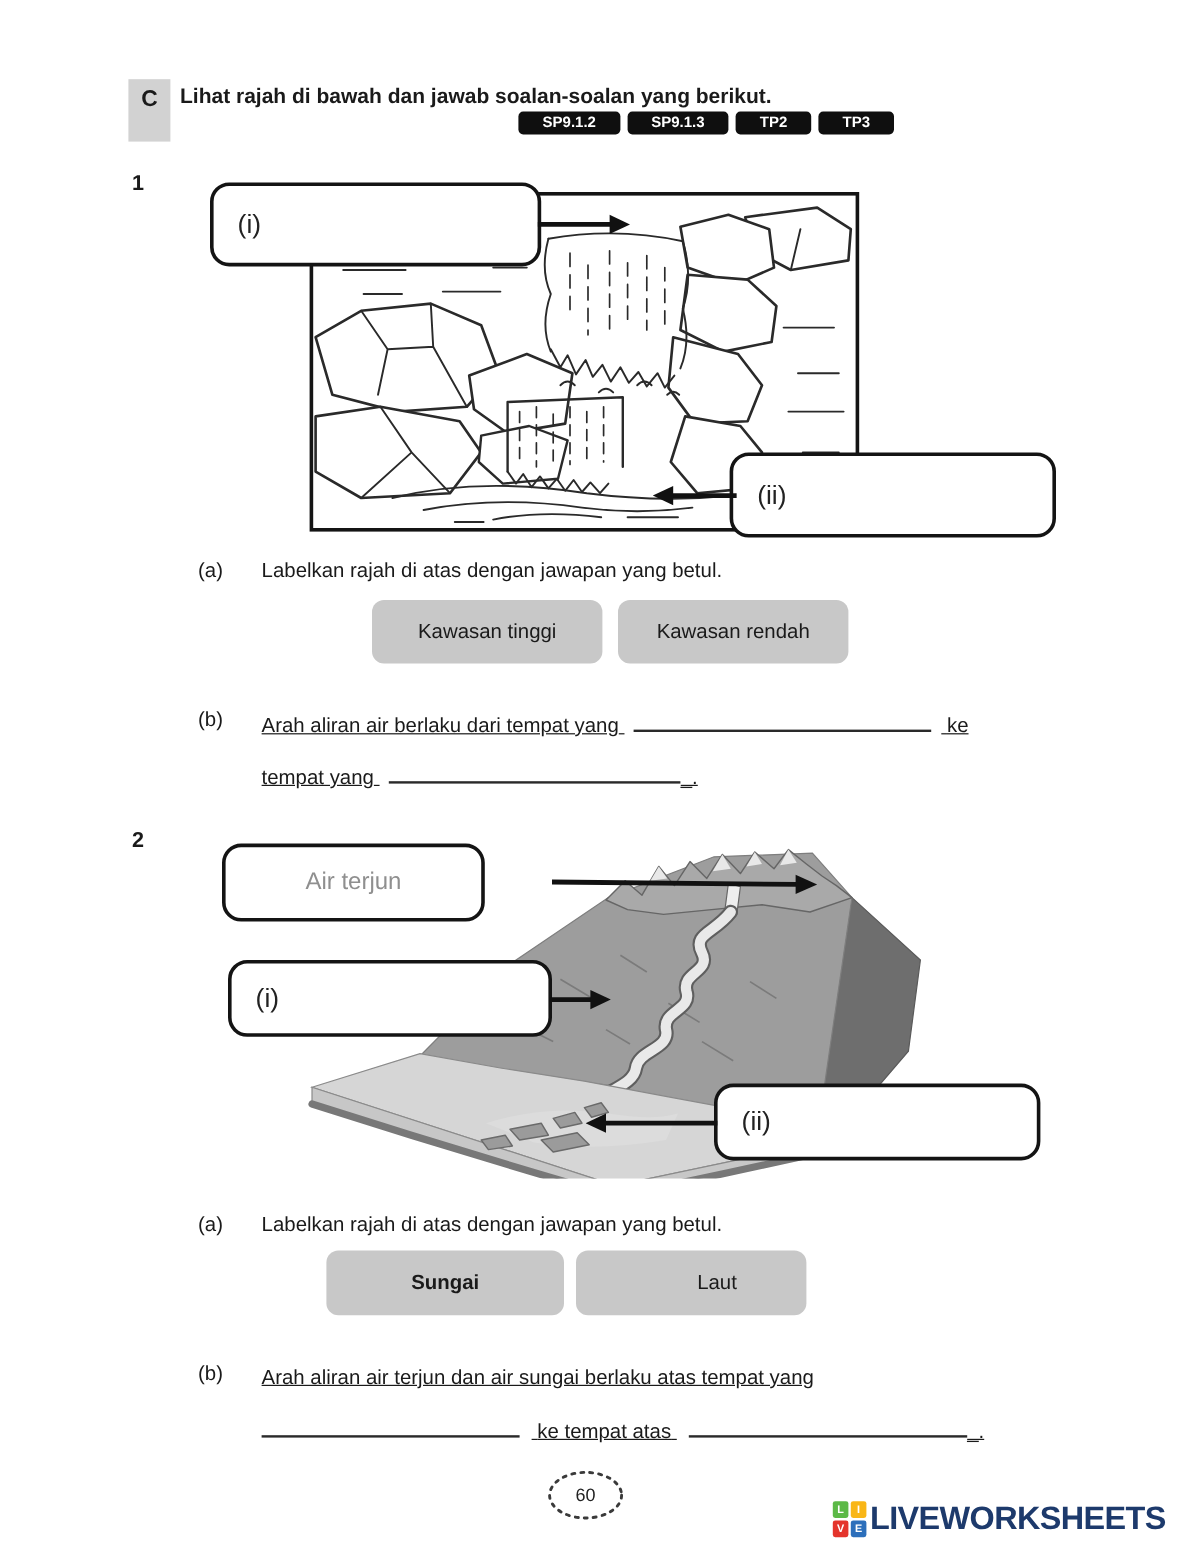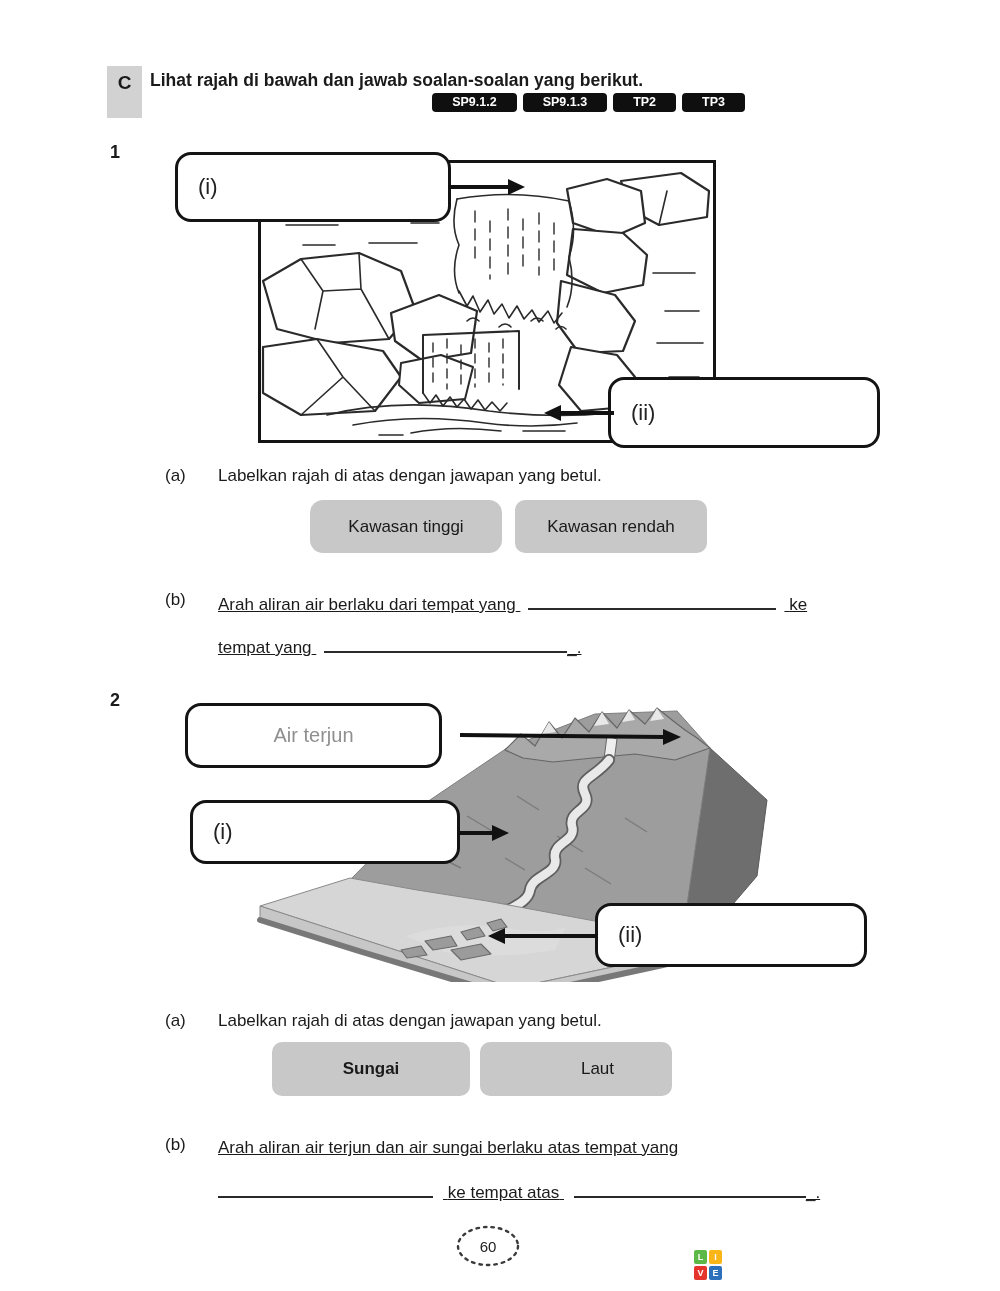--- a/index.html
+++ b/index.html
@@ -153,21 +153,21 @@
   <span class="roman">(ii)</span>
 </div>
 <svg class="abs arrow-svg" style="left:544px; top:402px;" width="70" height="22" viewBox="0 0 70 22">
   <line x1="70" y1="11" x2="15" y2="11" stroke="#111" stroke-width="4"></line>
   <polygon points="17,3 0,11 17,19" fill="#111"></polygon>
 </svg>
 
 <div class="abs marker" style="left:165px; top:466px;">(a)</div>
 <div class="abs body-text" style="left:218px; top:466px;">Labelkan rajah di atas dengan jawapan yang betul.</div>
 
-<div class="abs option-btn" style="left:310px; top:500px; width:192px; height:53px;border-radius:13px;">Kawasan tinggi</div>
+<div class="abs option-btn" style="left:310px; top:500px; width:192px; height:53px;">Kawasan tinggi</div>
 <div class="abs option-btn" style="left:515px; top:500px; width:192px; height:53px;">Kawasan rendah</div>
 
 <div class="abs marker" style="left:165px; top:590px;">(b)</div>
 <div class="abs fill-line" style="left:218px; top:590px;">
   <span>Arah aliran air berlaku dari tempat yang</span>
   <span class="blank" style="width:248px; margin:0 8px;"></span>
   <span>ke</span>
 </div>
 <div class="abs fill-line" style="left:218px; top:633px;">
   <span>tempat yang</span>
@@ -209,21 +209,21 @@
 
   <g fill="#9b9b9b" stroke="#6a6a6a" stroke-width="1.2" stroke-linejoin="round">
     <polygon points="170,243 196,238 202,248 178,252"></polygon>
     <polygon points="206,234 224,229 230,238 212,242"></polygon>
     <polygon points="232,225 246,221 252,229 238,233"></polygon>
     <polygon points="146,252 166,248 172,257 152,260"></polygon>
     <polygon points="196,252 226,246 236,256 206,262"></polygon>
   </g>
 </svg>
 
-<div class="abs label-box center-text" style="left:185px; top:703px; width:257px; height:65px;">
+<div class="abs label-box center-text" style="left:185px; top:703px; width:219px; height:65px;">
   <span class="prefilled">Air terjun</span>
 </div>
 <svg class="abs arrow-svg" style="left:460px; top:724px;" width="222" height="24" viewBox="0 0 222 24">
   <line x1="0" y1="11" x2="205" y2="13" stroke="#111" stroke-width="4"></line>
   <polygon points="203,5 221,13 203,21" fill="#111"></polygon>
 </svg>
 
 <div class="abs label-box" style="left:190px; top:800px; width:270px; height:64px;">
   <span class="roman">(i)</span>
 </div>
@@ -263,13 +263,14 @@
   <div class="page-num">60</div>
 </div>
 
 <div class="abs brand-wrap">
   <div class="logo-grid">
     <div class="logo-cell" style="background:#5cb947;">L</div>
     <div class="logo-cell" style="background:#f9b616;">I</div>
     <div class="logo-cell" style="background:#e4342c;">V</div>
     <div class="logo-cell" style="background:#2c6fbb;">E</div>
   </div>
+  <div class="brand-text">LIVEWORKSHEETS</div>
 </div>
 
 </body></html>

